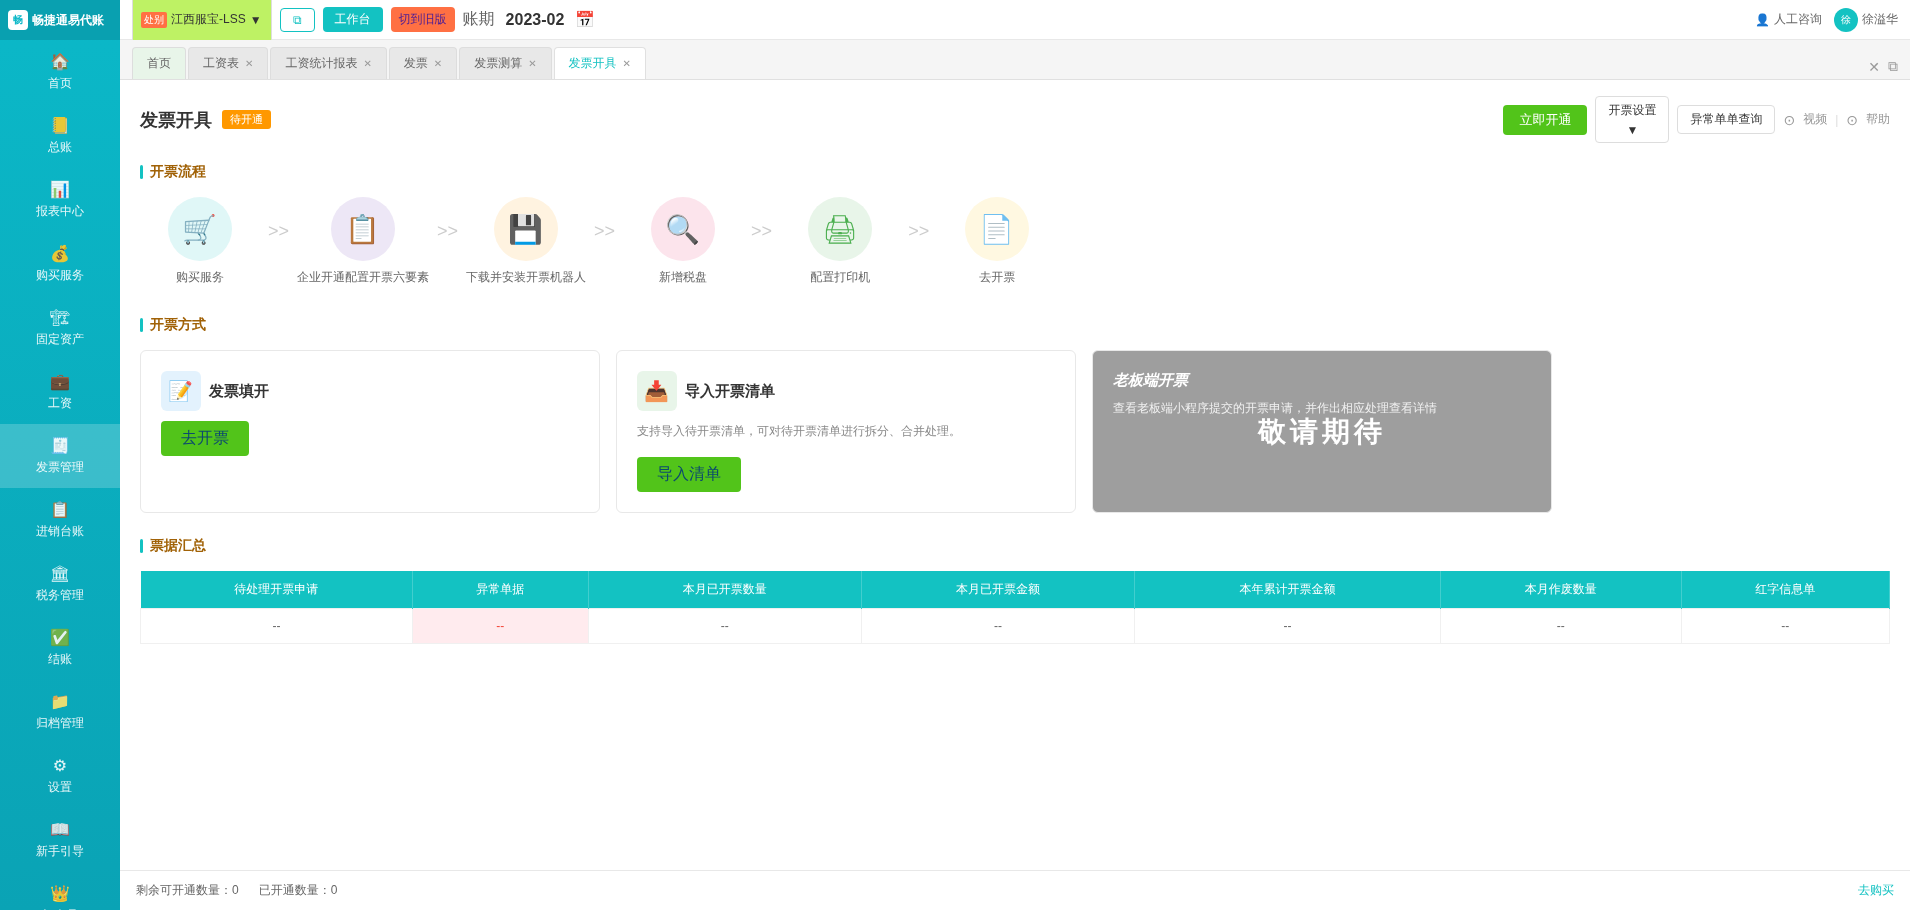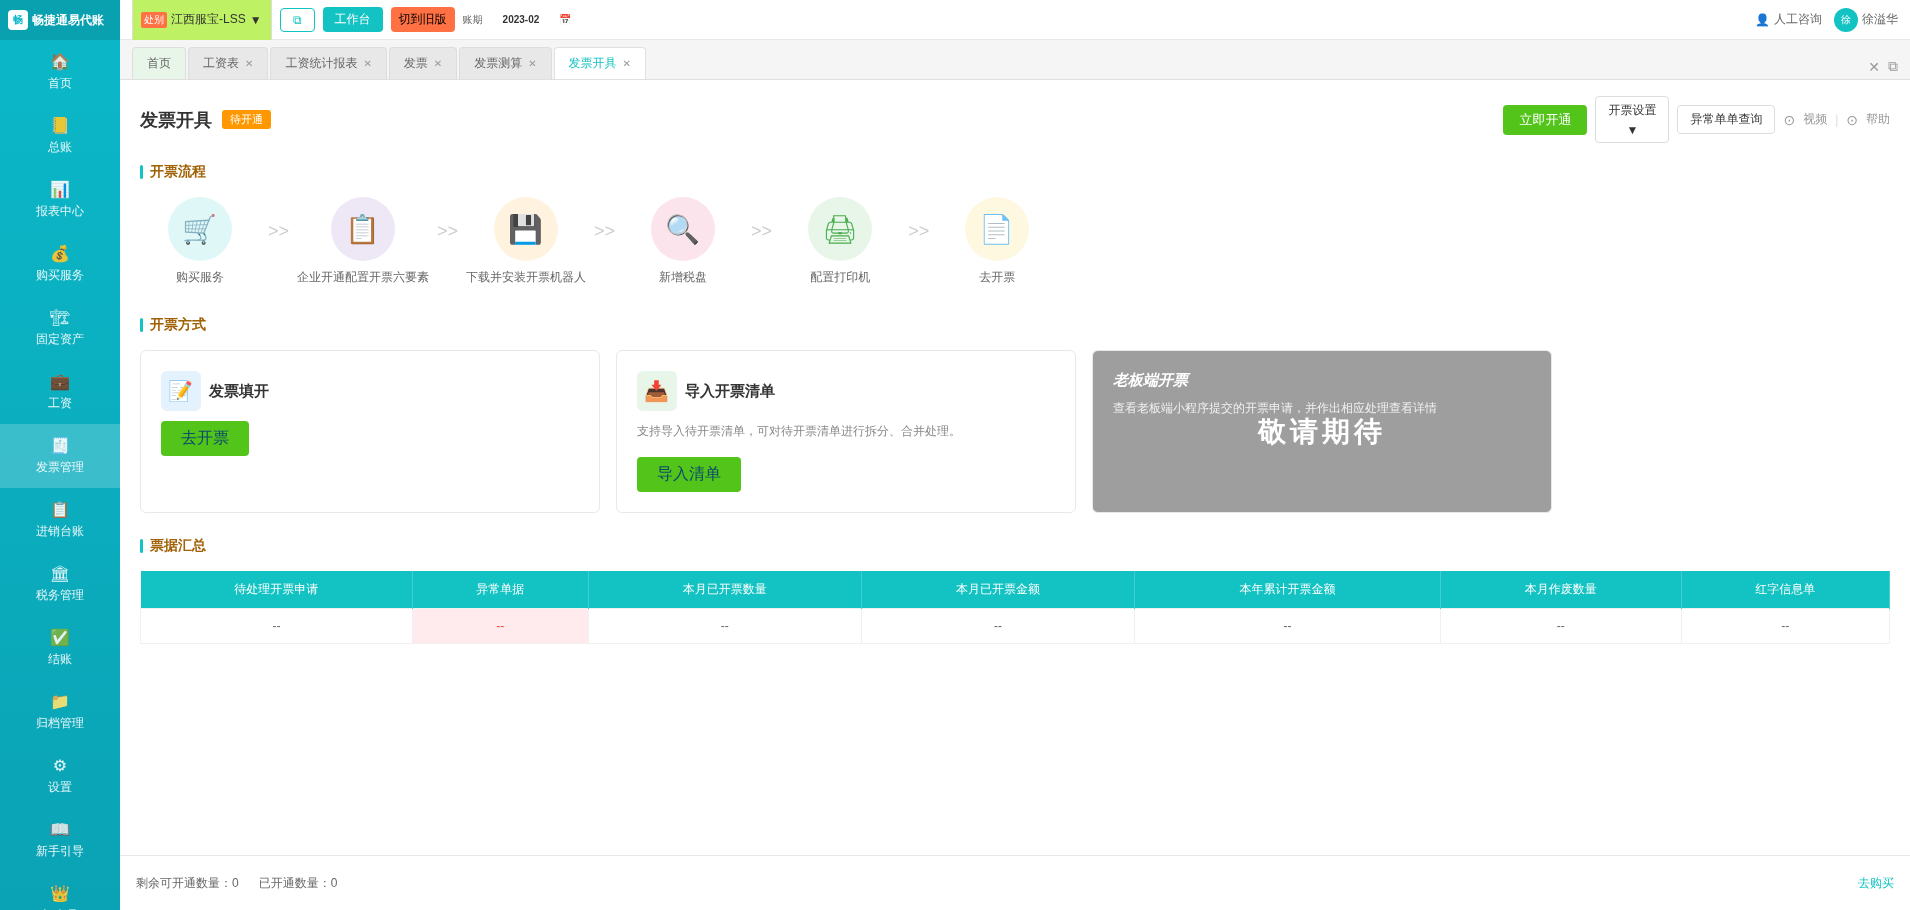--- a/index.html
+++ b/index.html
@@ -91,32 +91,32 @@
       background: #13c2c2;
       color: white;
       border: none;
       border-radius: 4px;
       padding: 4px 12px;
       font-size: 12px;
       cursor: pointer;
     }
     .switch-btn {
       background: #ff7043;
-      color: #000000;
+      color: #4c1d95;
       border: none;
       border-radius: 4px;
       padding: 4px 8px;
       font-size: 12px;
       cursor: pointer;
     }
     .period-info {
       display: flex;
       align-items: center;
-      gap: 20px;
-      font-size: 10px;
+      gap: 11px;
+      font-size: 16px;
       color: #666;
     }
     .top-bar-right {
       margin-left: auto;
       display: flex;
       align-items: center;
       gap: 12px;
       font-size: 12px;
       color: #666;
     }
@@ -394,21 +394,21 @@
       border: 1px solid #f0f0f0;
     }
     .summary-table td.highlight {
       background: #ffebee;
       color: #f44336;
     }
 
     
     .bottom-bar {
       background: white;
-      height: 55px;
+      height: 40px;
       border-top: 1px solid #e8e8e8;
       display: flex;
       align-items: center;
       padding: 0 16px;
       gap: 20px;
       font-size: 12px;
       color: #666;
       flex-shrink: 0;
     }
     .bottom-bar .link { color: #13c2c2; cursor: pointer; margin-left: auto; }

